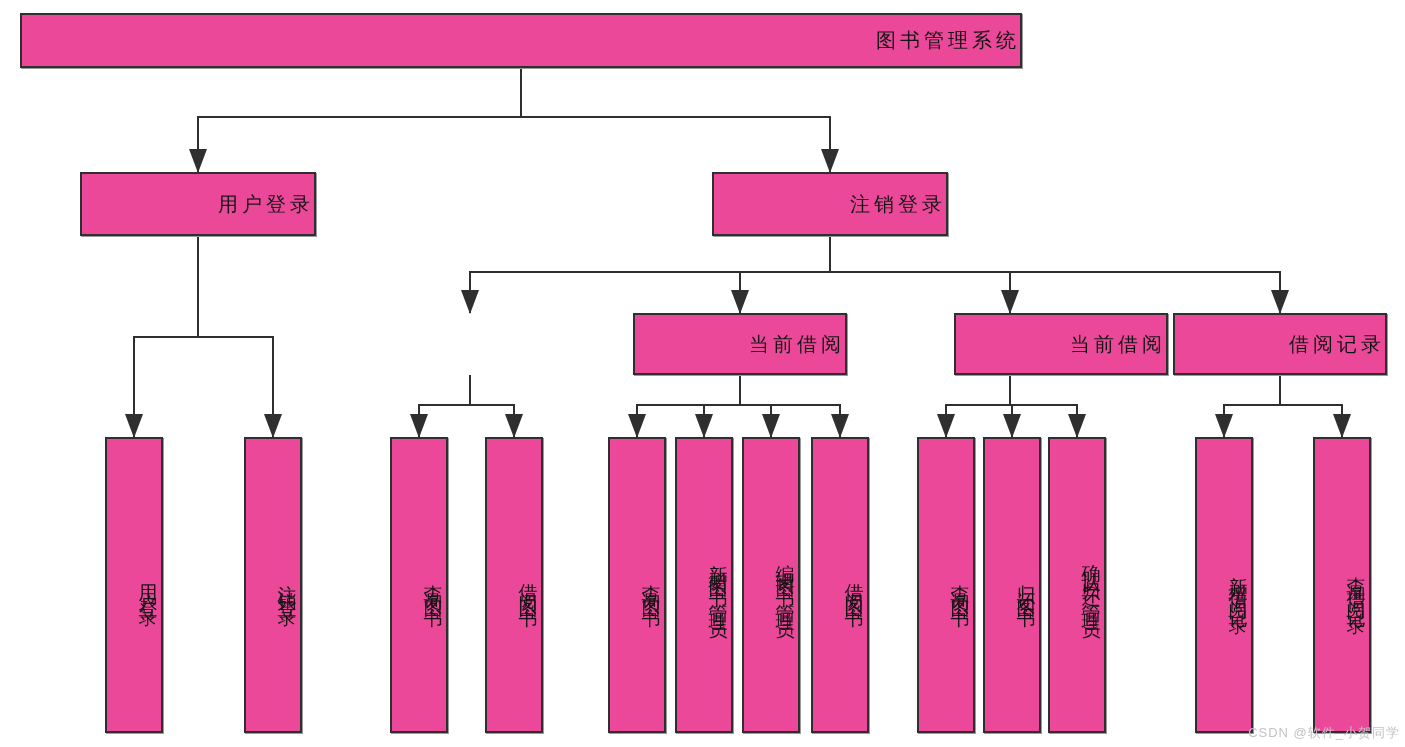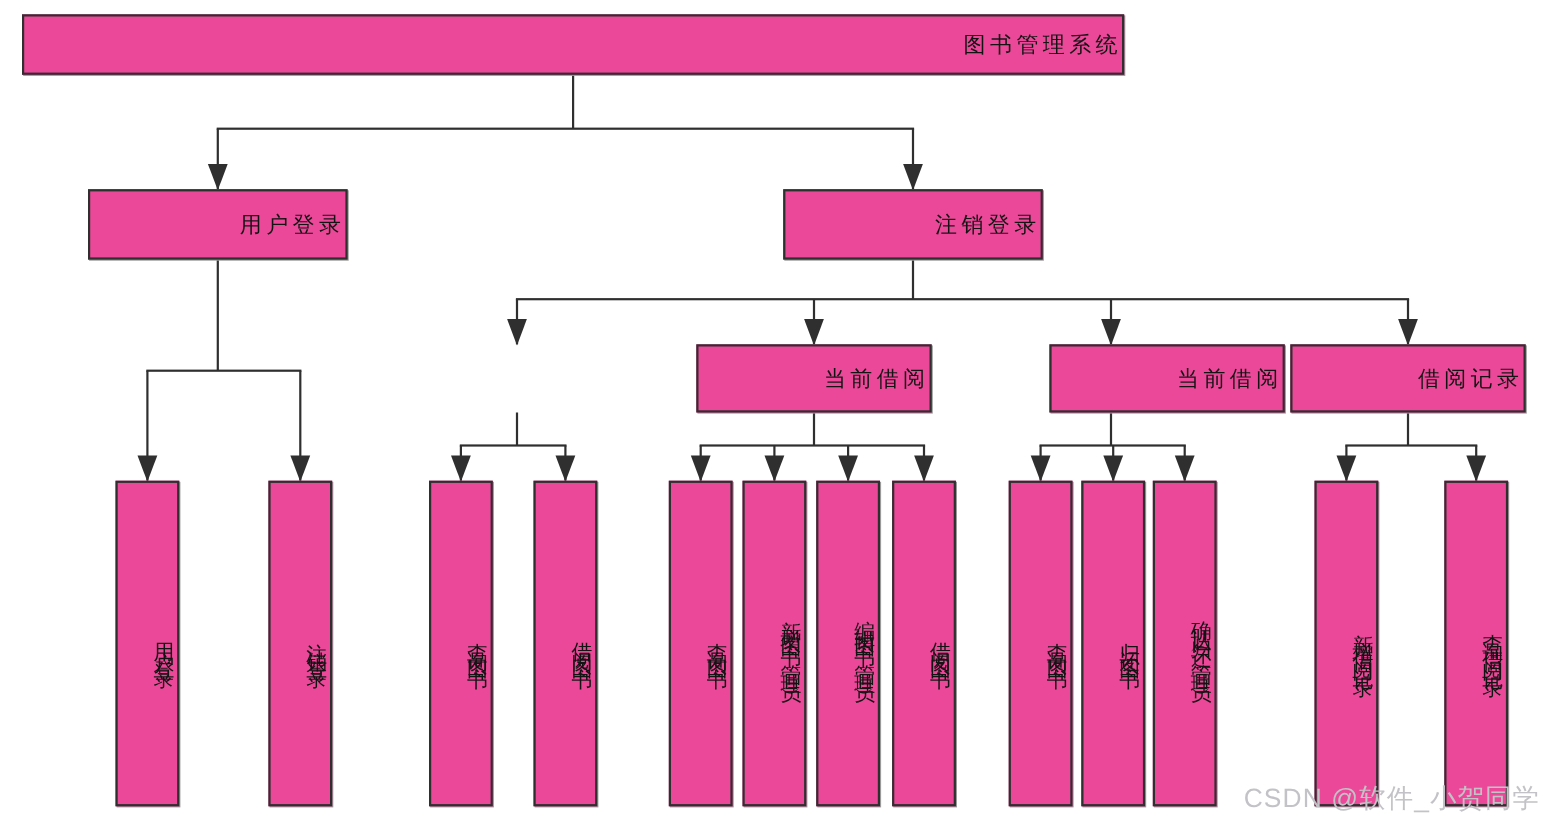--- a/index.html
+++ b/index.html
@@ -56,21 +56,21 @@
     height: 0;
     border-left: 9px solid transparent;
     border-right: 9px solid transparent;
     border-top: 24px solid var(--line-color, #2f2f2f);
     z-index: 1;
   }
   .watermark {
     position: absolute;
     right: 5px;
     bottom: 5px;
-    font-size: 24px;
+    font-size: 13px;
     letter-spacing: 1px;
     color: var(--watermark-color, #c3c3c7);
     z-index: 3;
   }
 </style>
 </head>
 <body>
 
 <div id="stage">
     <div class="node" style="left: 20px; top: 13px; width: 1002px; height: 55px;">

